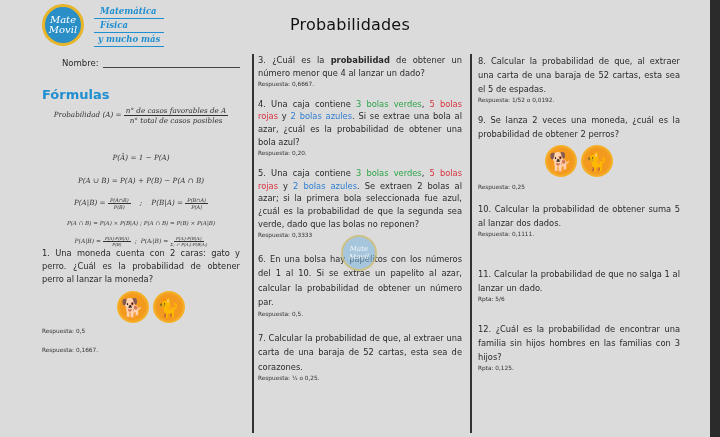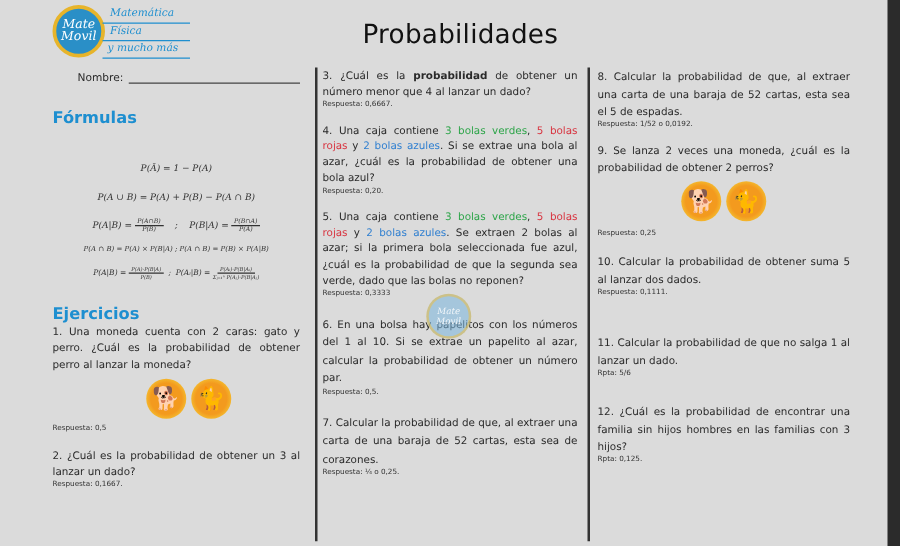--- a/index.html
+++ b/index.html
@@ -17,43 +17,43 @@
   
   .logo { position: absolute; left: 42px; top: 4px; width: 110px; height: 44px; }
   .logo-circle {
     position: absolute; left: 0; top: 0; width: 42px; height: 42px; border-radius: 50%;
     background: #2a8fc7; border: 3px solid #e7b42a;
     display: flex; flex-direction: column; align-items: center; justify-content: center;
     font-family: "DejaVu Serif", serif; font-style: italic; color: #fff;
     font-size: 10px; line-height: 10px;
   }
   .logo-lines {
-    position: absolute; left: 40px; top: 1px; width: 70px;
-    font-family: "DejaVu Serif", serif; font-style: italic; font-weight: normal;
+    position: absolute; left: 52px; top: 1px; width: 70px;
+    font-family: "DejaVu Serif", serif; font-style: italic; font-weight: bold;
     color: #1f8fcf; font-size: 8.5px; line-height: 13px;
   }
   .logo-lines div { border-bottom: 1px solid #1f8fcf; padding-left: 6px; }
   .logo-lines div:nth-child(2) { }
   .logo-lines div:nth-child(3) { padding-left: 4px; }
 
   .title {
     position: absolute; left: 290px; top: 15px;
-    font-family: "DejaVu Sans", sans-serif; font-size: 21px; color: #111;
+    font-family: "DejaVu Sans", sans-serif; font-size: 16px; color: #111;
     letter-spacing: 0.2px;
   }
 
   .col { position: absolute; top: 54px; }
   .col1 { left: 42px; width: 198px; }
   .col2 { left: 258px; width: 204px; }
   .col3 { left: 478px; width: 202px; }
   .vline { position: absolute; top: 54px; height: 379px; width: 1.5px; background: #333; }
   .vline.a { left: 252px; }
   .vline.b { left: 470px; }
 
-  .name-row { font-size: 8.5px; display: flex; align-items: flex-start; margin-top: 4px; padding-left: 20px; }
+  .name-row { font-size: 8.5px; display: flex; align-items: center; margin-top: 4px; padding-left: 20px; }
   .name-line { flex: 1; border-bottom: 1px solid #444; margin-left: 4px; height: 9px; margin-right: 0; }
   .section-head { color: #1e8fd0; font-weight: bold; font-size: 13px; }
 
   .formula { font-family: "DejaVu Serif", serif; font-style: italic; font-size: 7.2px; color: #333; text-align: center; }
   .frac { display: inline-flex; flex-direction: column; align-items: center; vertical-align: middle; }
   .frac .num { border-bottom: 0.8px solid #333; padding: 0 2px; }
   .frac.small { font-size: 5px; }
 
   .q { font-size: 8.3px; line-height: 12.8px; text-align: justify; color: #2a2a2a; }
   .ans { font-size: 5.8px; color: #333; line-height: 9px; }
@@ -99,20 +99,27 @@
 <div class="vline b"></div>
 
 <div class="col col1">
   <div class="name-row">
     <span>Nombre:</span>
     <span class="name-line"></span>
   </div>
 
   <div class="section-head" style="margin-top:19px;">Fórmulas</div>
 
+  <div class="formula" style="margin-top:4px;">
+    <span>Probabilidad (A) =</span>
+    <span class="frac">
+      <span class="num">n° de casos favorables de A</span>
+      <span>n° total de casos posibles</span>
+    </span>
+  </div>
 
   <div class="formula" style="margin-top:28px;">P(Ā) = 1 − P(A)</div>
   <div class="formula" style="margin-top:14px;">P(A ∪ B) = P(A) + P(B) − P(A ∩ B)</div>
 
   <div class="formula" style="margin-top:12px;">
     <span>P(A|B) =</span>
     <span class="frac small">
       <span class="num">P(A∩B)</span>
       <span>P(B)</span>
     </span>
@@ -133,39 +140,34 @@
       <span>P(B)</span>
     </span>
     &nbsp;<span>;</span>&nbsp;
     <span>P(Aᵢ|B) =</span>
     <span class="frac small" style="font-size:4.2px;">
       <span class="num">P(Aᵢ)·P(B|Aᵢ)</span>
       <span>Σⱼ₌₁ⁿ P(Aⱼ)·P(B|Aⱼ)</span>
     </span>
   </div>
 
-  <div class="section-head" style="margin-top:20px;">Ejercicios</div>
 
   <div>
     <div class="q">
       <span>1.</span>
       <span>Una moneda cuenta con 2 caras: gato y perro. ¿Cuál es la probabilidad de obtener perro al lanzar la moneda?</span>
     </div>
     <div class="coins" style="margin-top:6px; margin-left:20px;">
       <div class="coin">🐕</div>
       <div class="coin">🐈</div>
     </div>
     <div class="ans" style="margin-top:4px;">Respuesta: 0,5</div>
   </div>
 
   <div style="margin-top:10px;">
-    <div class="q">
-      <span>2.</span>
-      <span>¿Cuál es la probabilidad de obtener un 3 al lanzar un dado?</span>
-    </div>
     <div class="ans">Respuesta: 0,1667.</div>
   </div>
 </div>
 
 <div class="col col2">
   <div>
     <div class="q">
       <span>3.</span>
       <span>¿Cuál es la </span><span class="bold">probabilidad</span><span> de obtener un número menor que 4 al lanzar un dado?</span>
     </div>

